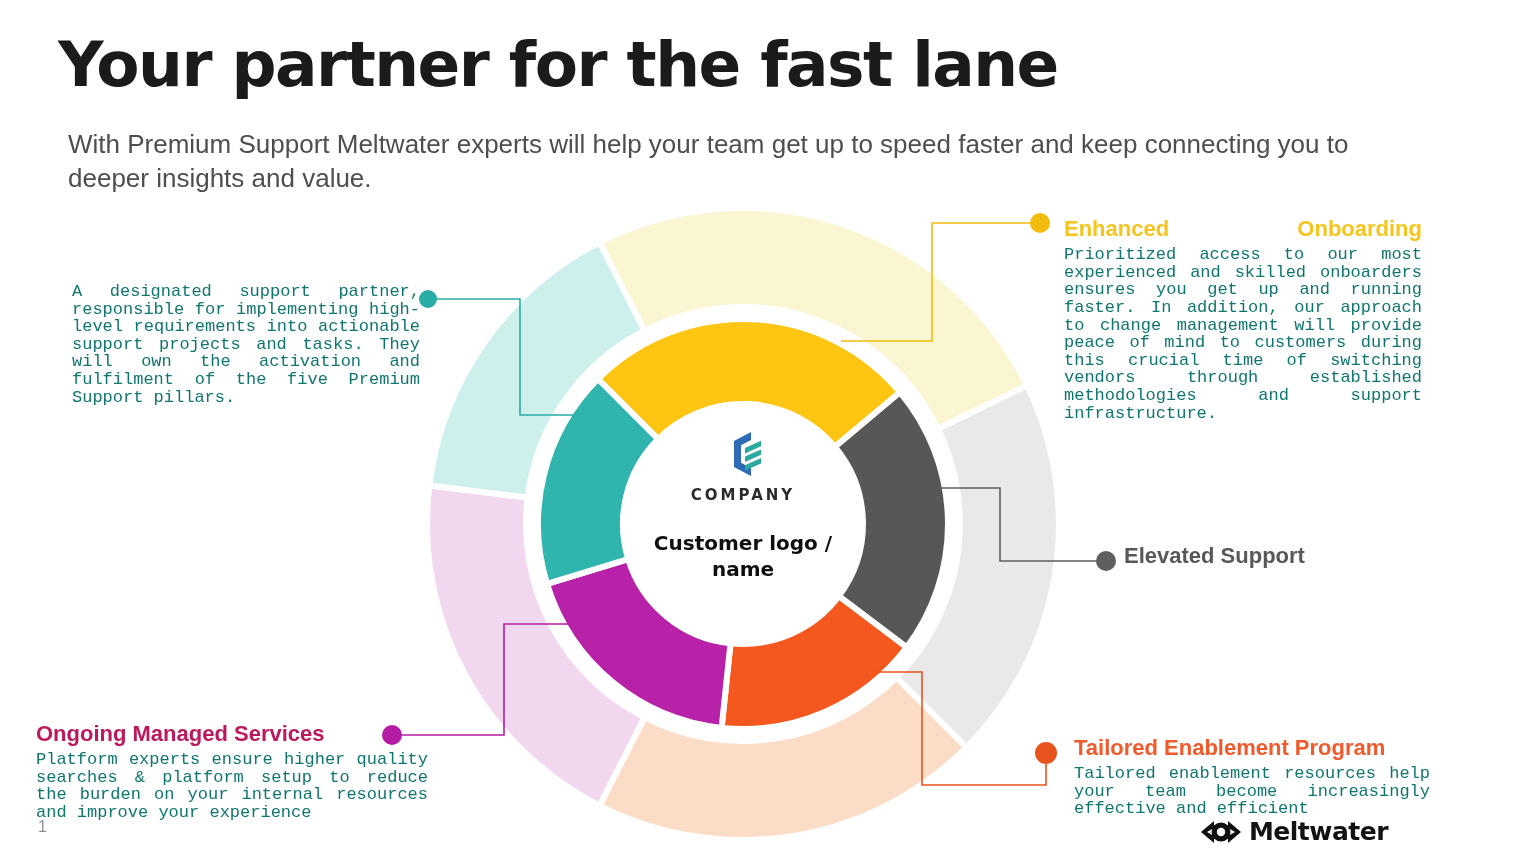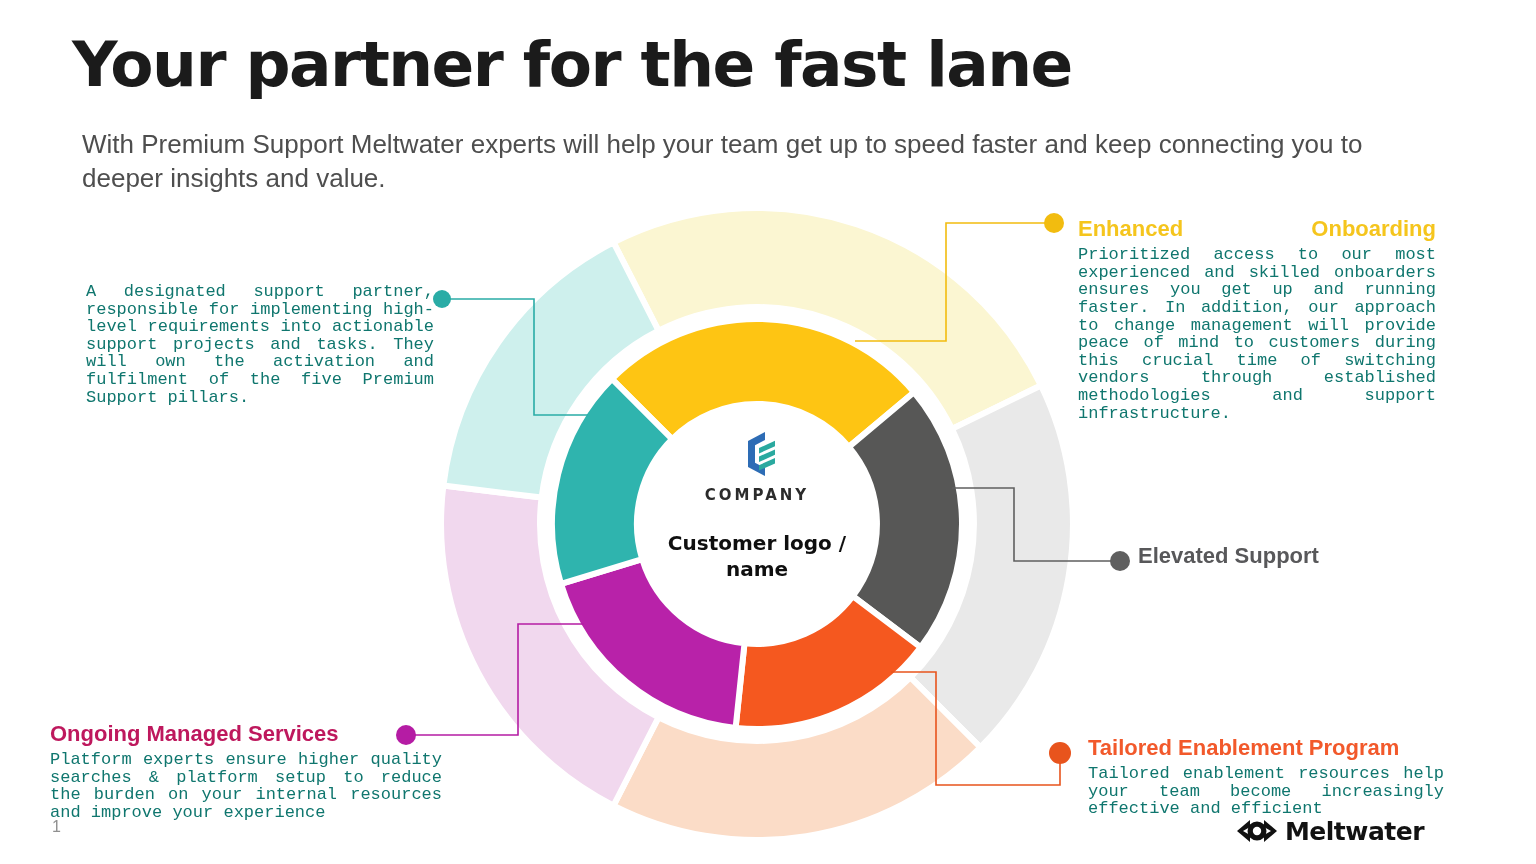--- a/index.html
+++ b/index.html
@@ -1,19 +1,19 @@
 <!DOCTYPE html>
 <html><head>
 <meta charset="utf-8">
 <style>
   * { margin:0; padding:0; box-sizing:border-box; }
   html,body { background:#ffffff; }
   .stage {
     position:relative; width:1440px; height:864px; background:#ffffff;
-    font-family:"Liberation Sans", sans-serif; overflow:hidden;margin-left:14px;
+    font-family:"Liberation Sans", sans-serif; overflow:hidden;
   }
   .abs { position:absolute; }
   #diagram-svg { position:absolute; left:0; top:0; }
 
   .slide-title {
     left:58px; top:28px; width:1100px;
     font-size:63px; font-weight:800; letter-spacing:-1.5px; color:#1b1b1b;
     font-family:"DejaVu Sans", sans-serif;
   }
   .slide-subtitle {
@@ -45,21 +45,21 @@
   }
   .center-caption {
     margin:26px auto 0 auto; width:190px;
     font-size:20px; font-weight:700; line-height:1.3; color:#0f0f0f;
     font-family:"DejaVu Sans", sans-serif;
   }
 
   .page-number { left:38px; top:818px; font-size:16px; color:#909090; }
 
   .footer-brand {
-    right:30px; bottom:18px; display:flex; align-items:flex-start; gap:5px;
+    right:52px; bottom:18px; display:flex; align-items:flex-end; gap:5px;
   }
   .brand-text {
     font-size:25px; font-weight:600; color:#121212; letter-spacing:-0.5px;
     font-family:"DejaVu Sans", sans-serif;
   }
 </style>
 </head>
 <body>
 
 <div class="stage">

